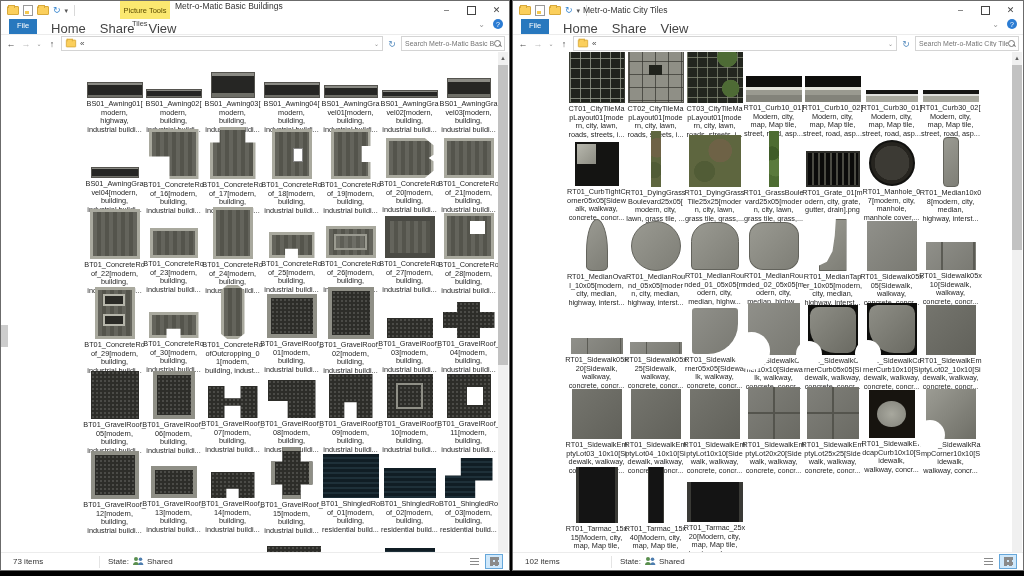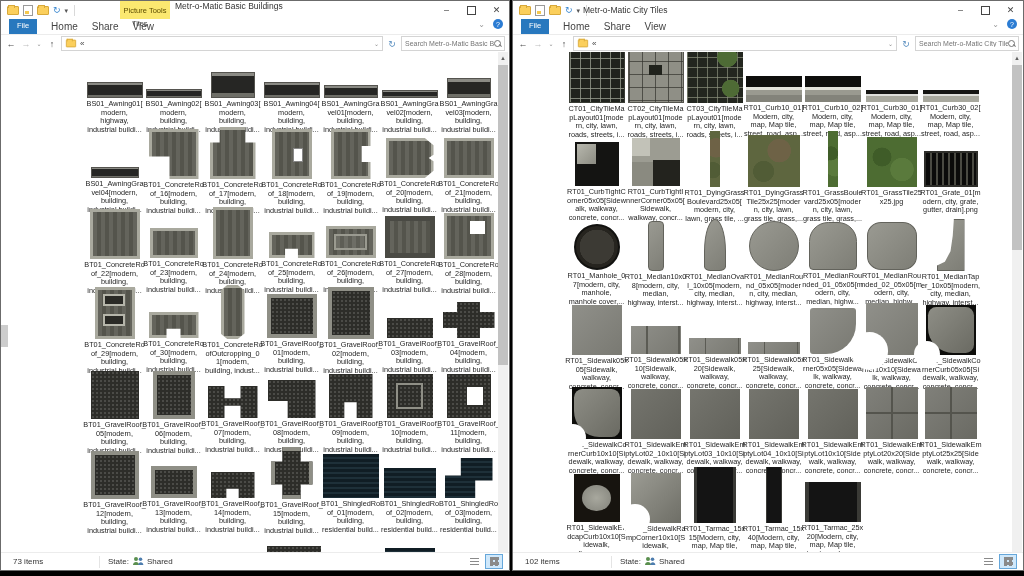--- a/index.html
+++ b/index.html
@@ -24,21 +24,21 @@
   .win-title{font-size:8.5px;color:#333;white-space:nowrap;}
   .win-left .win-title{position:absolute;left:174px;top:0;}
   .win-right .win-title{position:absolute;left:70px;top:4px;}
   .caption{position:absolute;right:0;top:0;display:flex;height:18px;}
   .cap-btn{width:25px;height:18px;display:flex;align-items:center;justify-content:center;color:#444;font-size:9px;}
   .cap-max-box{width:7px;height:7px;border:1px solid #444;}
 
   
   .tabsrow{position:relative;height:15px;display:flex;border-bottom:1px solid #ececec;}
   .file-tab{background:#2878be;color:#fff;font-size:7.5px;padding:2px 8px;margin-left:8px;}
-  .rtab{font-size:10px;color:#444;padding:2px 0;margin-left:14px;}
+  .rtab{font-size:13px;color:#444;padding:2px 0;margin-left:14px;}
   .manage-tab{position:absolute;left:131px;font-size:7.5px;color:#444;}
   .ribbon-right{position:absolute;right:6px;display:flex;align-items:center;gap:8px;}
   .collapse-chevron{font-size:8px;color:#999;}
   .help-circle{width:10px;height:10px;border-radius:50%;background:#2b7cd3;color:#fff;font-size:7px;
                display:flex;align-items:center;justify-content:center;}
 
   
   .addrrow{height:17px;display:flex;align-items:center;padding:0 4px;gap:3px;}
   .nav-glyph{font-size:9px;color:#4b4b4b;width:12px;text-align:center;}
   .nav-glyph.disabled{color:#bdbdbd;}
@@ -745,29 +745,20 @@
           <div class="thumbwrap">
             <div class="thumb t-cornerlight" style="width: 44px; height: 44px;"></div>
           </div>
           <div class="flabel">RT01_CurbTightC
 orner05x05[Sidew
 alk, walkway,
 concrete, concr...</div>
         </div>
         <div class="cell">
           <div class="thumbwrap">
-            <div class="thumb t-checker" style="width: 48px; height: 48px;"></div>
-          </div>
-          <div class="flabel">RT01_CurbTightI
-nnerCorner05x05[
-Sidewalk,
-walkway, concr...</div>
-        </div>
-        <div class="cell">
-          <div class="thumbwrap">
             <div class="thumb t-dying" style="width: 10px; height: 56px;"></div>
           </div>
           <div class="flabel">RT01_DyingGrass
 Boulevard25x05[
 modern, city,
 lawn, grass tile, ...</div>
         </div>
         <div class="cell">
           <div class="thumbwrap">
             <div class="thumb t-dying" style="width: 52px; height: 52px;"></div>
@@ -778,27 +769,20 @@
 grass tile, grass,...</div>
         </div>
         <div class="cell">
           <div class="thumbwrap">
             <div class="thumb t-grass" style="width: 10px; height: 56px;"></div>
           </div>
           <div class="flabel">RT01_GrassBoule
 vard25x05[moder
 n, city, lawn,
 grass tile, grass,...</div>
-        </div>
-        <div class="cell">
-          <div class="thumbwrap">
-            <div class="thumb t-grass" style="width: 50px; height: 50px;"></div>
-          </div>
-          <div class="flabel">RT01_GrassTile25
-x25.jpg</div>
         </div>
         <div class="cell">
           <div class="thumbwrap">
             <div class="thumb t-grate" style="width: 54px; height: 36px;"></div>
           </div>
           <div class="flabel">RT01_Grate_01[m
 odern, city, grate,
 gutter, drain].png</div>
         </div>
         <div class="cell">

